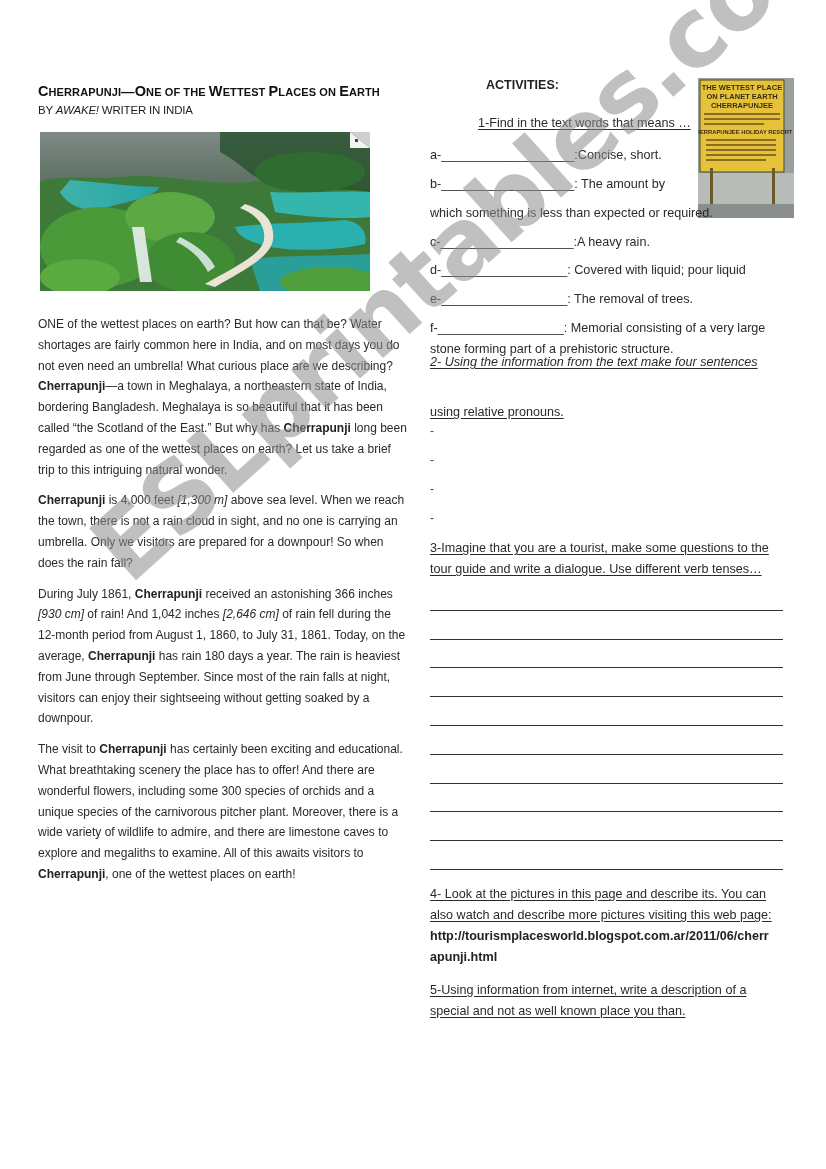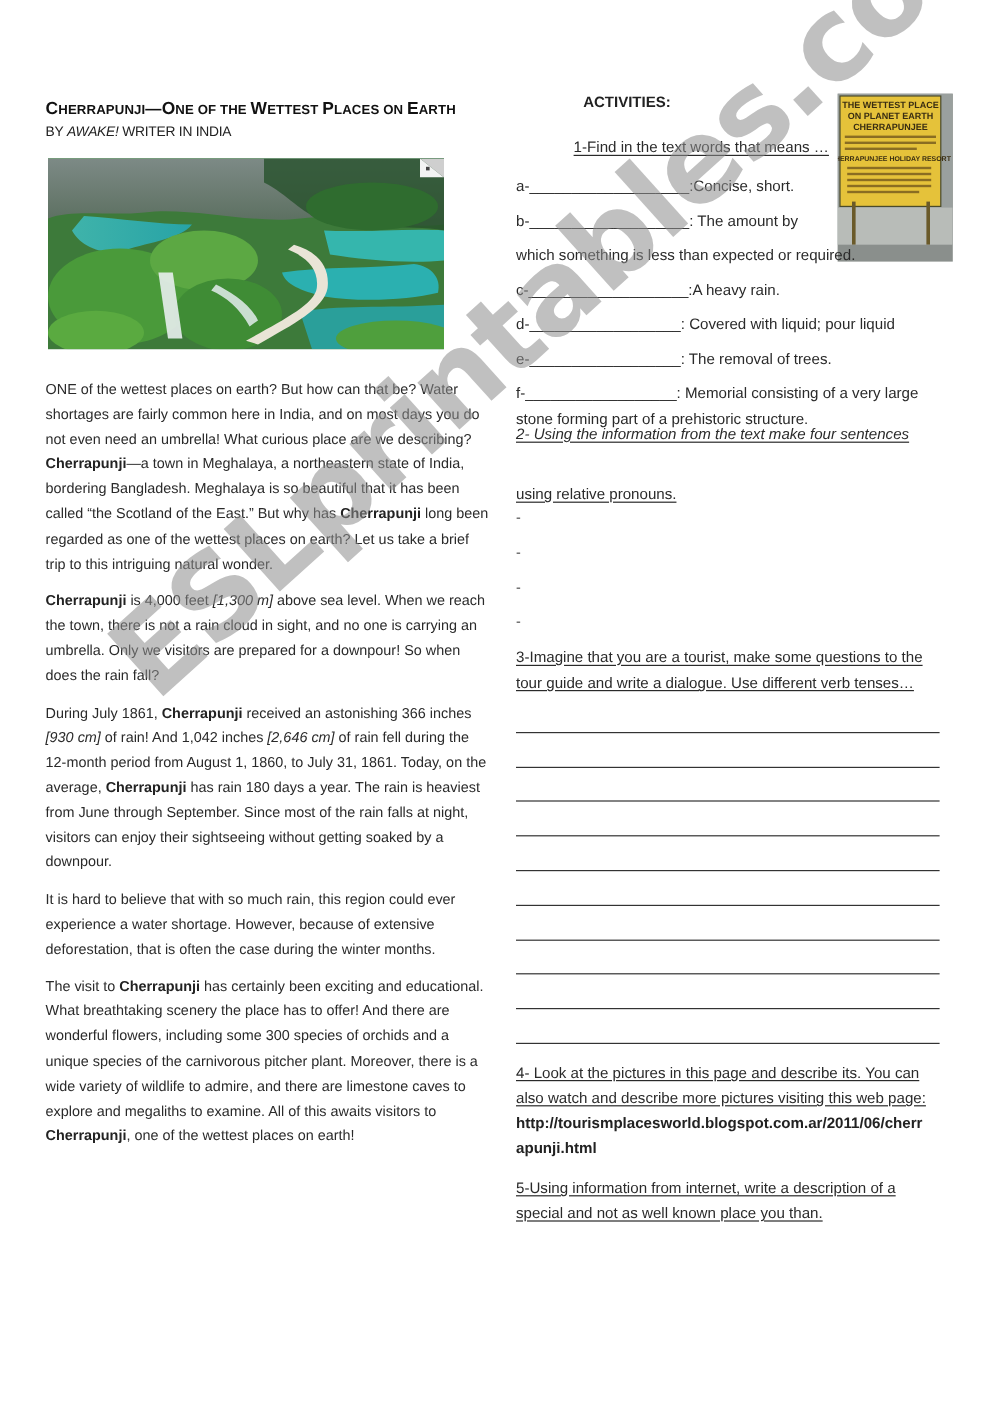--- a/index.html
+++ b/index.html
@@ -98,21 +98,20 @@
         <polygon points="0,0 20,0 20,16" fill="#cfcfcf"></polygon>
         <polygon points="0,0 20,16 0,16" fill="#f3f3f3"></polygon>
         <rect x="5" y="7" width="3" height="3" fill="#444"></rect>
       </svg>
     </div>
 
     <div class="article" id="article-body">
         <p><span>ONE of the wettest places on earth? But how can that be? Water shortages are fairly common here in India, and on most days you do not even need an umbrella! What curious place are we describing? </span><b>Cherrapunji</b><span>—a town in Meghalaya, a northeastern state of India, bordering Bangladesh. Meghalaya is so beautiful that it has been called “the Scotland of the East.” But why has </span><b>Cherrapunji</b><span> long been regarded as one of the wettest places on earth? Let us take a brief trip to this intriguing natural wonder.</span></p>
         <p><b>Cherrapunji</b><span> is 4,000 feet </span><i>[1,300 m]</i><span> above sea level. When we reach the town, there is not a rain cloud in sight, and no one is carrying an umbrella. Only we visitors are prepared for a downpour! So when does the rain fall?</span></p>
         <p><span>During July 1861, </span><b>Cherrapunji</b><span> received an astonishing 366 inches </span><i>[930 cm]</i><span> of rain! And 1,042 inches </span><i>[2,646 cm]</i><span> of rain fell during the 12-month period from August 1, 1860, to July 31, 1861. Today, on the average, </span><b>Cherrapunji</b><span> has rain 180 days a year. The rain is heaviest from June through September. Since most of the rain falls at night, visitors can enjoy their sightseeing without getting soaked by a downpour.</span></p>
-        <p><span>It is hard to believe that with so much rain, this region could ever experience a water shortage. However, because of extensive deforestation, that is often the case during the winter months.</span></p>
         <p><span>The visit to </span><b>Cherrapunji</b><span> has certainly been exciting and educational. What breathtaking scenery the place has to offer! And there are wonderful flowers, including some 300 species of orchids and a unique species of the carnivorous pitcher plant. Moreover, there is a wide variety of wildlife to admire, and there are limestone caves to explore and megaliths to examine. All of this awaits visitors to </span><b>Cherrapunji</b><span>, one of the wettest places on earth!</span></p>
       </div>
   </div>
 
   <div class="right">
     <div class="activities-title">ACTIVITIES:</div>
 
     <div class="sign">
       <svg width="96" height="126" viewBox="0 0 96 126">
         <rect width="96" height="126" fill="#9aa09e"></rect>

